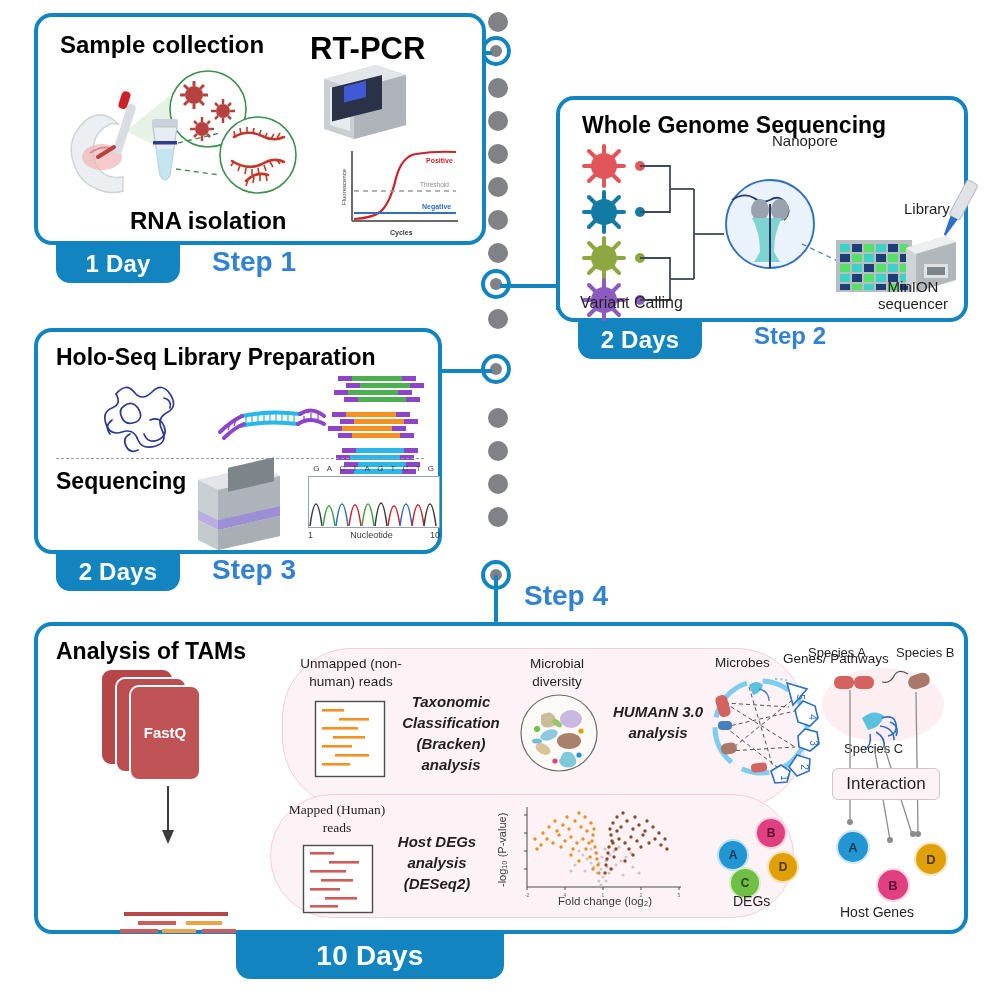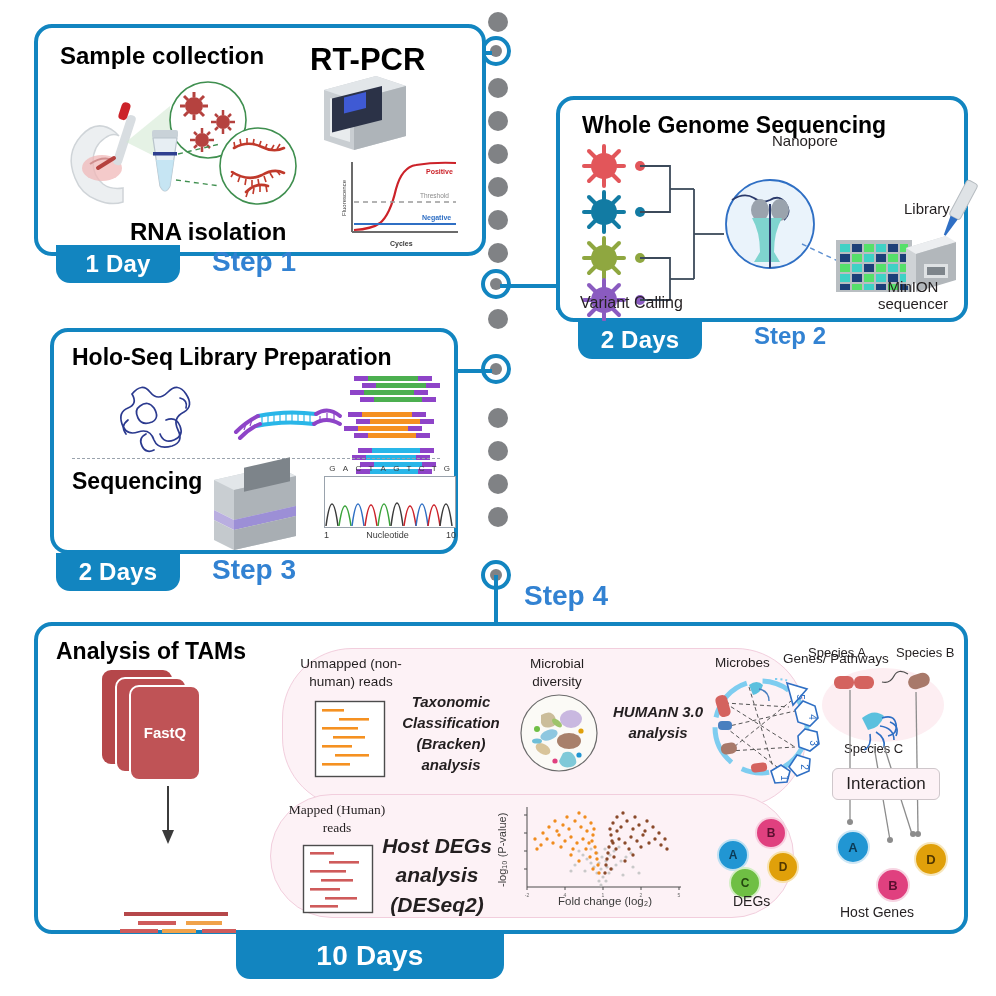--- a/index.html
+++ b/index.html
@@ -70,21 +70,21 @@
       <i></i>
     </div>
   </div>
 
 <div class="tl-arm" style="left:440px;top:51px;width:52px;"></div>
 <div class="tl-arm" style="left:500px;top:284px;width:60px;"></div>
 <div class="tl-stem" style="left:556px;top:284px;height:26px;"></div>
 <div class="tl-arm" style="left:440px;top:369px;width:52px;"></div>
 <div class="tl-stem" style="left:494px;top:575px;height:48px;"></div>
 
-<div class="card" style="left:34px;top:24px;width:452px;height:232px;">
+<div class="card" style="left:34px;top:13px;width:452px;height:232px;">
 
   <div class="card-title" style="left:22px;top:14px;font-size:24px;">Sample collection</div>
   <div class="card-title" style="left:272px;top:14px;font-size:31px;">RT-PCR</div>
   <div class="card-title" style="left:92px;top:190px;font-size:24px;">RNA isolation</div>
 
   <svg class="abs" style="left:22px;top:44px;" width="190" height="145">
 
     <path d="M55 60 q-18 -14 -34 4 q-16 18 -6 42 q6 16 22 22 q14 6 26 2 l0 -14 q-12 2 -20 -4 q-10 -8 -10 -22 q0 -16 12 -24 q8 -6 14 -2 z" fill="#eceff1" stroke="#cfd4d8" stroke-width="1.5"></path>
     <ellipse cx="42" cy="96" rx="20" ry="13" fill="#f0b8b8" opacity=".75"></ellipse>
     <path d="M30 92 q14 -10 28 -2" stroke="#d08f8f" stroke-width="2" fill="none"></path>
@@ -341,21 +341,21 @@
 
   <div class="lbl" style="left:212px;top:32px;font-size:15px;">Nanopore</div>
   <div class="lbl" style="left:344px;top:100px;font-size:15px;">Library</div>
   <div class="lbl c" style="left:300px;top:178px;width:106px;font-size:15px;">MinION sequencer</div>
   <div class="lbl" style="left:20px;top:194px;font-size:16px;">Variant Calling</div>
 </div>
 
 <div class="badge" style="left:578px;top:321px;width:124px;height:38px;font-size:24px;">2 Days</div>
 <div class="steplab" style="left:754px;top:322px;font-size:24px;">Step 2</div>
 
-<div class="card" style="left:34px;top:328px;width:408px;height:226px;margin-left:16px;">
+<div class="card" style="left:34px;top:328px;width:408px;height:226px;">
 
   <div class="card-title" style="left:18px;top:12px;font-size:23px;">Holo-Seq Library Preparation</div>
 
   <svg class="abs" style="left:58px;top:44px;" width="110" height="88">
     <g stroke="#2b3a8f" stroke-width="1.7" fill="none" stroke-linecap="round">
       <path d="M20 18 q10 -12 18 -2 q8 10 18 0 q10 -10 18 2 q8 12 -2 18 q-12 6 -6 18 q6 12 -6 16 q-14 4 -18 -6 q-4 -12 -16 -8 q-12 4 -16 -8 q-4 -12 6 -16 q10 -4 4 -14z"></path>
       <path d="M28 30 q8 -6 14 2 q6 10 -2 14 q-10 4 -14 -4 q-4 -8 2 -12z"></path>
       <path d="M54 44 q10 -4 14 6 q4 10 -6 14 q-10 4 -14 -6"></path>
       <path d="M34 58 q-8 4 -4 12 q4 8 12 4"></path>
       <path d="M68 22 q8 2 6 10"></path>
@@ -613,21 +613,21 @@
         <rect x="7" y="7" width="24" height="2.6"></rect>
         <rect x="26" y="16" width="30" height="2.6"></rect>
         <rect x="7" y="25" width="36" height="2.6"></rect>
         <rect x="18" y="34" width="32" height="2.6"></rect>
         <rect x="7" y="43" width="30" height="2.6"></rect>
         <rect x="22" y="52" width="32" height="2.6"></rect>
         <rect x="7" y="60" width="28" height="2.6"></rect>
       </g>
     </svg>
 
-    <div class="lbl c ital" style="left:108px;top:36px;width:116px;font-size:21px;line-height:1.4;">Host DEGs analysis (DESeq2)</div>
+    <div class="lbl c ital" style="left:108px;top:36px;width:116px;font-size:15px;line-height:1.4;">Host DEGs analysis (DESeq2)</div>
 
     <div class="abs" style="left:226px;top:10px;width:198px;height:108px;">
       <div class="abs" style="left:-2px;top:6px;width:14px;height:78px;
            writing-mode:vertical-rl;transform:rotate(180deg);font-size:11px;color:#3b3b3b;
            display:flex;align-items:center;justify-content:center;">-log₁₀ (P-value)</div>
       <svg class="abs" style="left:16px;top:0;" width="176" height="96">
         <line x1="14" y1="2" x2="14" y2="82" stroke="#4c4c4c" stroke-width="1"></line>
         <line x1="14" y1="82" x2="168" y2="82" stroke="#4c4c4c" stroke-width="1"></line>
         <g stroke="#4c4c4c" stroke-width="1">
           <line x1="14" y1="82" x2="14" y2="85"></line>

